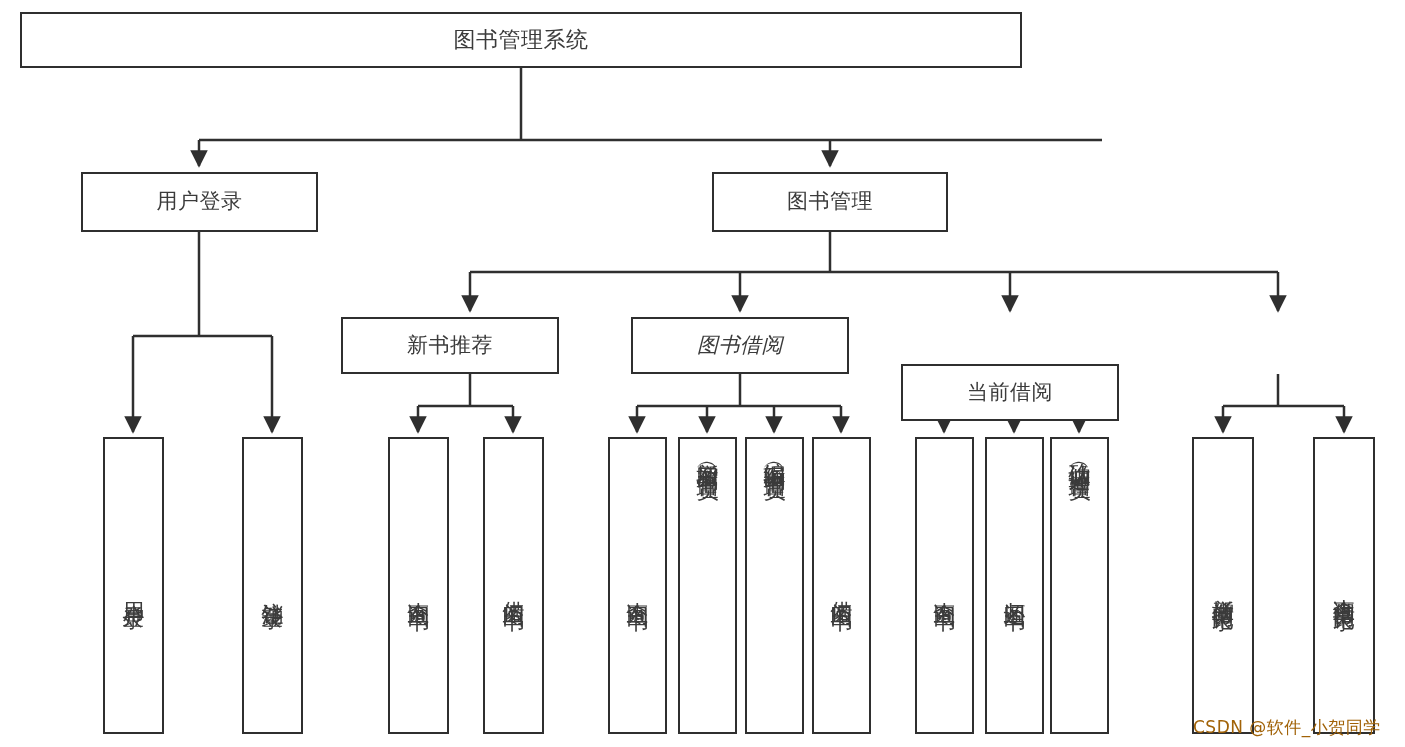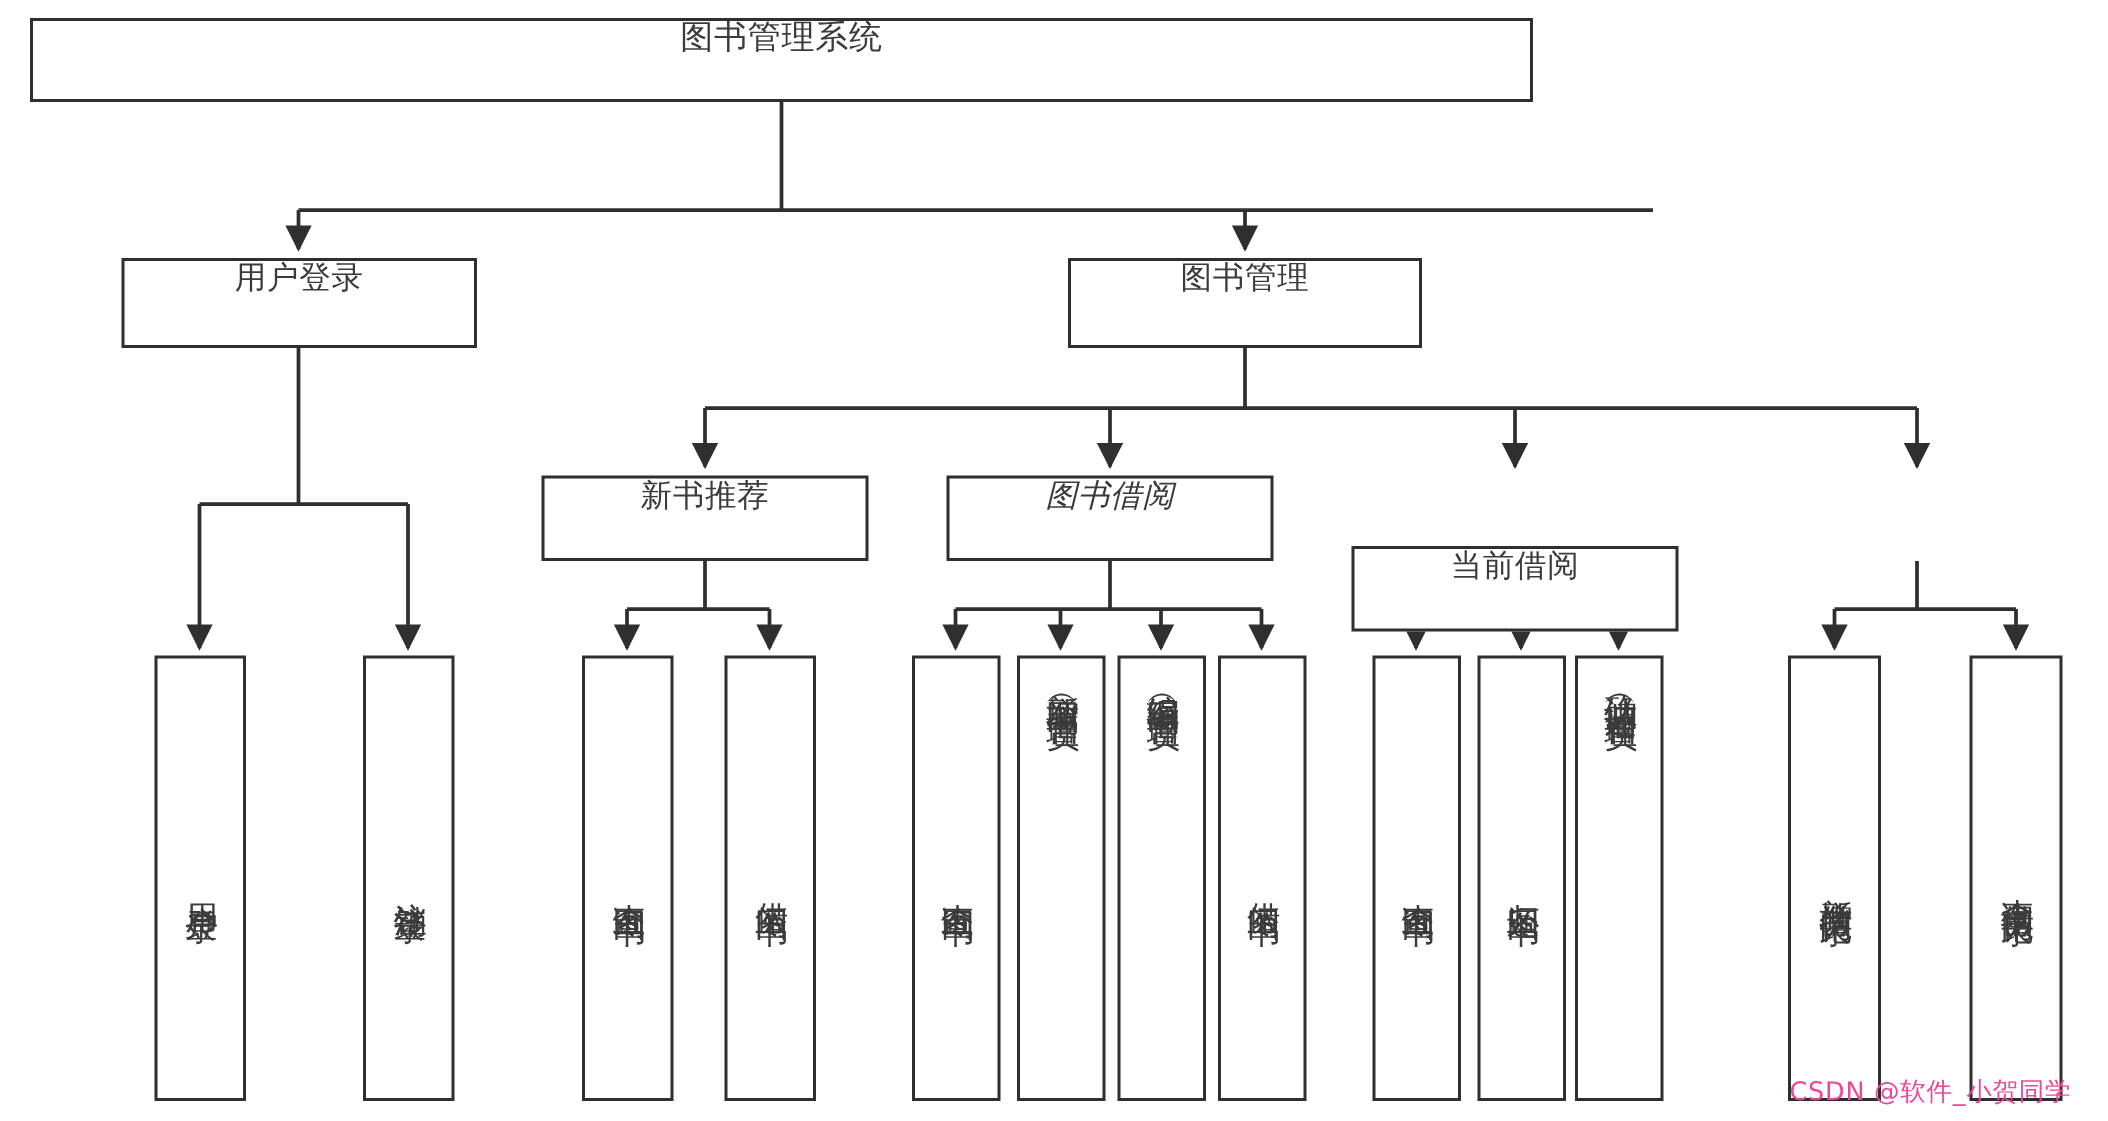--- a/index.html
+++ b/index.html
@@ -24,20 +24,21 @@
     top: 0;
     width: 1405px;
     height: 747px;
   }
   .node-box {
     position: absolute;
     box-sizing: border-box;
     border: 2px solid #2f2f2f;
     background: #ffffff;
     display: flex;
+    align-items: center;
     justify-content: center;
     color: #3b3b3b;
   }
   .node-label {
     display: block;
     text-align: center;
     color: #3b3b3b;
     line-height: 1.12;
     white-space: pre;
   }
@@ -60,21 +61,21 @@
     text-orientation: upright;
     font-size: 22px;
     letter-spacing: 2.5px;
     line-height: 1;
   }
   .v-node.mid .node-label {
     align-self: center;
   }
   #watermark {
     position: absolute;
-    color: #ec4899;
+    color: #a16207;
     font-size: 17px;
     letter-spacing: 0.5px;
     white-space: nowrap;
     user-select: none;
   }
 </style>
 </head>
 <body>
 
 <div id="canvas">
@@ -134,21 +135,21 @@
   </div>
 
   <div class="node-box h-node" style="left:81px; top:172px; width:237px; height:60px;">
     <span class="node-label">用户登录</span>
   </div>
 
   <div class="node-box h-node" style="left:712px; top:172px; width:236px; height:60px;">
     <span class="node-label">图书管理</span>
   </div>
 
-  <div class="node-box h-node" style="left:361px; top:317px; width:218px; height:57px;">
+  <div class="node-box h-node" style="left:341px; top:317px; width:218px; height:57px;">
     <span class="node-label">新书推荐</span>
   </div>
 
   <div class="node-box h-node" style="left:631px; top:317px; width:218px; height:57px;font-style:italic;">
     <span class="node-label">图书借阅</span>
   </div>
 
   <div class="node-box h-node" style="left:901px; top:317px; width:218px; height:57px;margin-top:47px;">
     <span class="node-label">当前借阅</span>
   </div>

